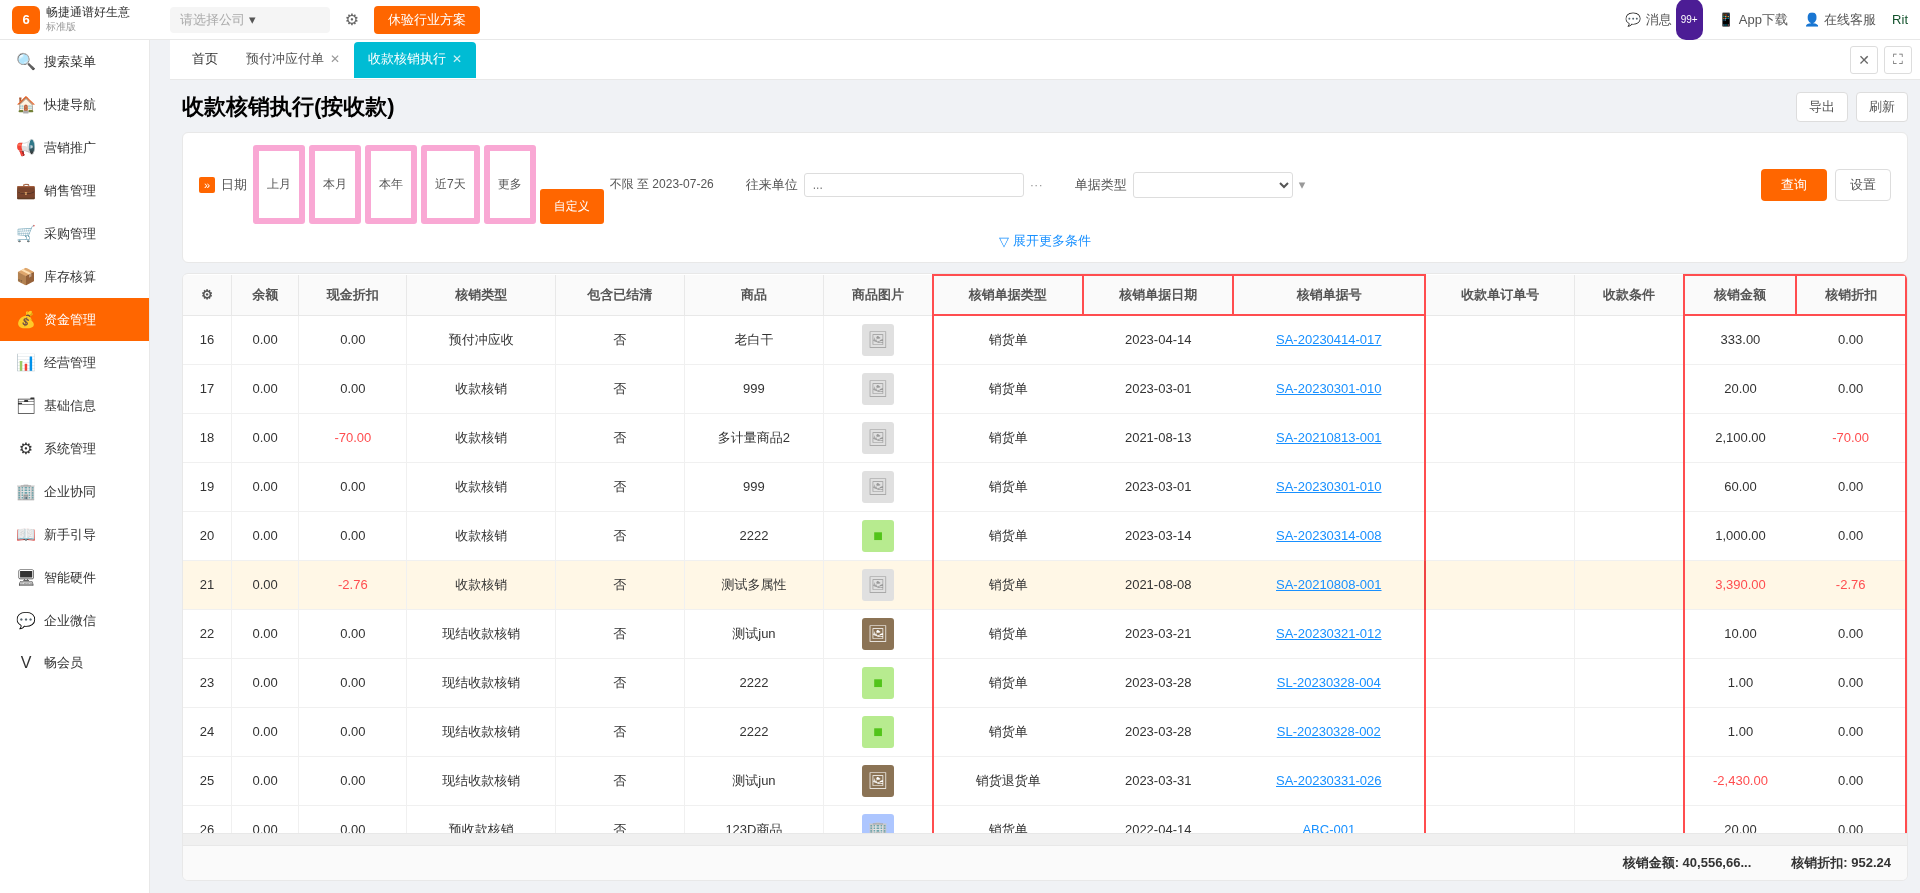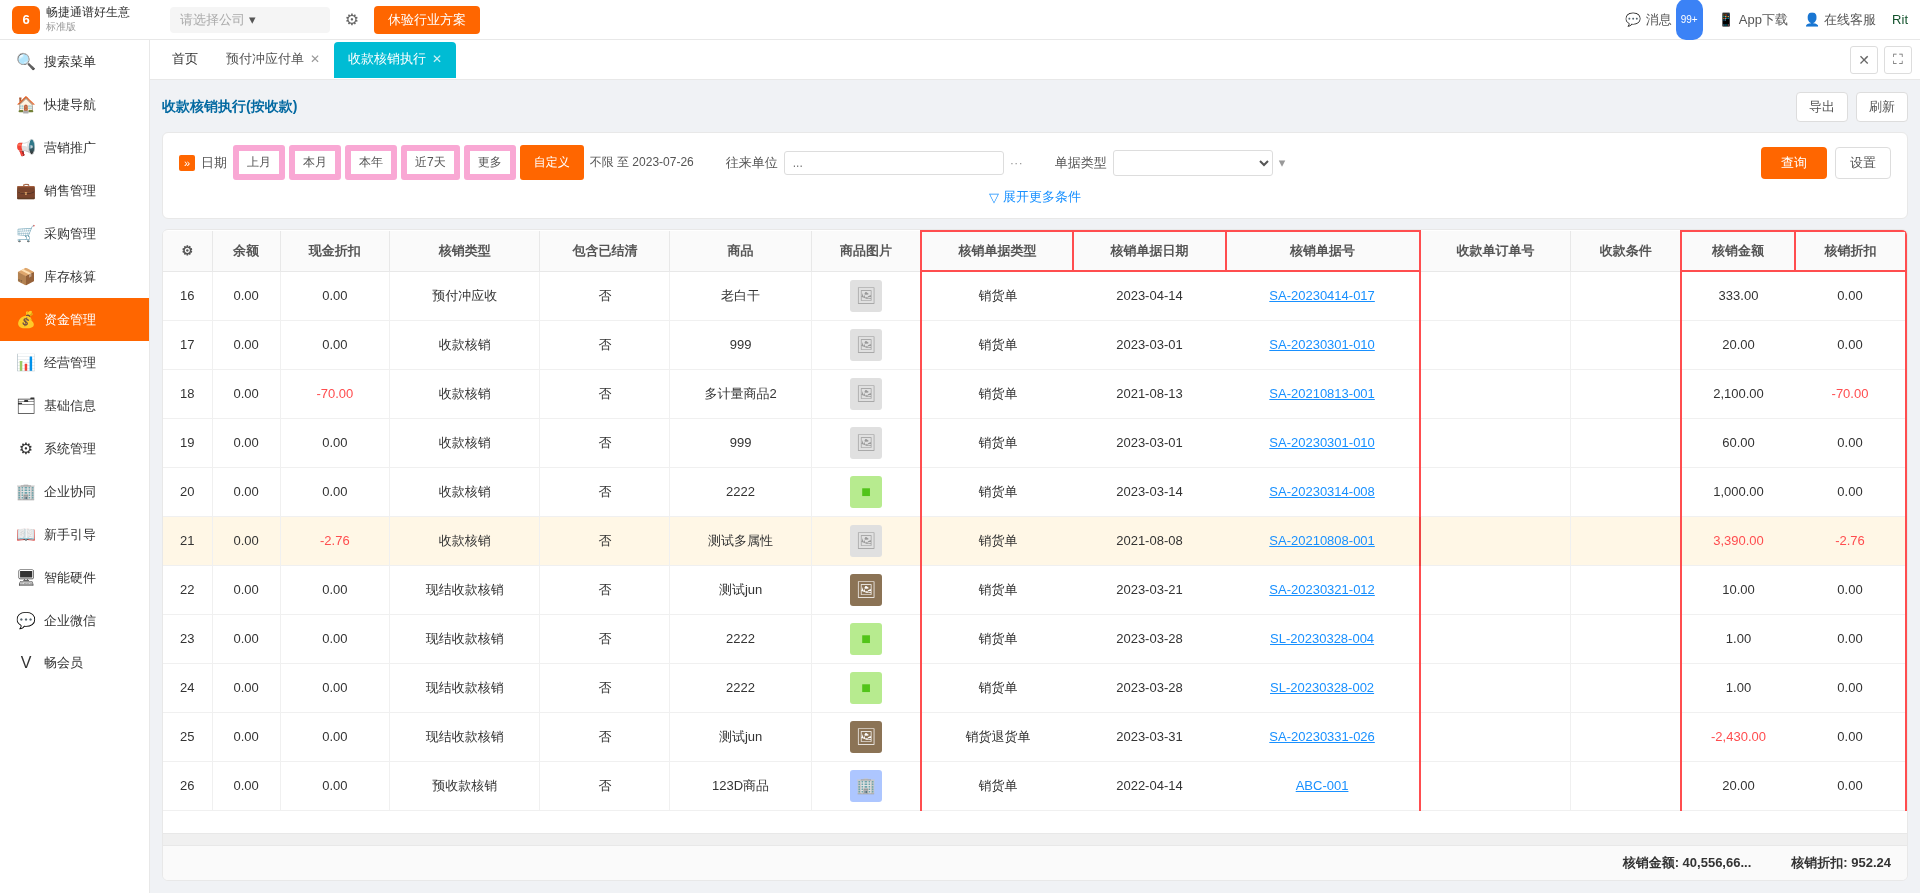--- a/index.html
+++ b/index.html
@@ -17,61 +17,61 @@
       flex-shrink: 0;
     }
     .logo-area { display: flex; align-items: center; gap: 6px; width: 150px; }
     .logo-icon { width: 28px; height: 28px; background: #f60; border-radius: 6px; display: flex; align-items: center; justify-content: center; color: #fff; font-size: 16px; font-weight: bold; }
     .logo-text { font-size: 12px; color: #333; line-height: 1.3; }
     .logo-sub { font-size: 10px; color: #999; }
     .company-selector { display: flex; align-items: center; gap: 4px; background: #f5f5f5; border-radius: 4px; padding: 4px 10px; cursor: pointer; color: #555; font-size: 12px; min-width: 160px; }
     .industry-btn { background: #ff6600; color: #fff; border: none; border-radius: 4px; padding: 5px 14px; cursor: pointer; font-size: 13px; }
     .top-right { margin-left: auto; display: flex; align-items: center; gap: 16px; color: #555; font-size: 13px; }
     .top-right-item { display: flex; align-items: center; gap: 4px; cursor: pointer; }
-    .badge { background: #3b82f6; color: #fff; border-radius: 10px; padding: 15px 5px; font-size: 10px; }
+    .badge { background: #4c1d95; color: #fff; border-radius: 10px; padding: 15px 5px; font-size: 10px; }
     .gear-btn { width: 28px; height: 28px; display: flex; align-items: center; justify-content: center; cursor: pointer; color: #666; font-size: 16px; }
 
     
     .main-layout { display: flex; flex: 1; overflow: hidden; }
 
     
     .sidebar { width: 150px; background: #fff; border-right: 1px solid #e8e8e8; display: flex; flex-direction: column; flex-shrink: 0; overflow-y: auto; }
     .sidebar-item { display: flex; align-items: center; gap: 8px; padding: 12px 16px; cursor: pointer; color: #333; font-size: 13px; transition: background 0.2s; }
     .sidebar-item.active { background: #ff6600; color: #fff; }
     .sidebar-item .icon { font-size: 16px; width: 20px; text-align: center; }
 
     
-    .content-area { flex: 1; display: flex; flex-direction: column; overflow: hidden; background: #f0f2f5; }
+    .content-area { flex: 1; display: flex; flex-direction: column; overflow: hidden; background: #f0f2f5; padding-left: 20px; }
 
     
     .tab-bar { background: #fff; border-bottom: 1px solid #e8e8e8; display: flex; align-items: center; padding: 0 8px; height: 40px; flex-shrink: 0; }
     .tab { display: flex; align-items: center; gap: 6px; padding: 8px 14px; cursor: pointer; color: #555; font-size: 13px; border-bottom: 2px solid transparent; white-space: nowrap; }
     .tab.home { color: #333; }
     .tab.active { color: #fff; background: #00bcd4; border-radius: 4px 4px 0 0; }
     .tab .close-btn { font-size: 12px; color: rgba(255,255,255,0.8); cursor: pointer; }
     .tab-bar-actions { margin-left: auto; display: flex; gap: 6px; }
     .tab-bar-actions .btn-icon { width: 28px; height: 28px; display: flex; align-items: center; justify-content: center; cursor: pointer; color: #666; font-size: 14px; border: 1px solid #ddd; border-radius: 3px; }
 
     
     .page-content { flex: 1; overflow: hidden; display: flex; flex-direction: column; padding: 12px; gap: 10px; }
 
     
     .page-header { display: flex; align-items: center; justify-content: space-between; }
-    .page-title { font-size: 14px; font-weight: 600; color: #0369a1; }
+    .page-title { font-size: 22px; font-weight: 600; color: #000000; }
     .page-actions { display: flex; gap: 8px; }
     .action-btn { display: flex; align-items: center; gap: 4px; padding: 5px 12px; border: 1px solid #ddd; border-radius: 4px; cursor: pointer; background: #fff; color: #555; font-size: 13px; }
 
     
     .filter-bar { background: #fff; border-radius: 6px; padding: 12px 16px; display: flex; flex-direction: column; gap: 8px; border: 1px solid #e8e8e8; }
     .filter-row { display: flex; align-items: center; gap: 12px; flex-wrap: wrap; }
     .filter-group { display: flex; align-items: center; gap: 6px; }
     .filter-label { color: #555; font-size: 13px; white-space: nowrap; }
     .filter-btns { display: flex; gap: 4px; }
     .filter-btn { padding: 3px 8px; border: 6px solid #f9a8d4; border-radius: 3px; cursor: pointer; font-size: 12px; color: #555; background: #fff; }
-    .filter-btn.custom { background: #ff6600; color: #fff; border-color: #ff6600; }
+    .filter-btn.custom { background: #ff6600; color: #fff; border-color: #ff6600; margin-top: 44px; }
     .date-range { color: #555; font-size: 12px; }
     .filter-input { border: 1px solid #ddd; border-radius: 3px; padding: 4px 8px; min-width: 180px; color: #555; font-size: 12px; }
     .filter-select { border: 1px solid #ddd; border-radius: 3px; padding: 4px 8px; min-width: 160px; color: #555; font-size: 12px; cursor: pointer; background: #fff; }
     .query-btn { background: #ff6600; color: #fff; border: none; border-radius: 4px; padding: 6px 20px; cursor: pointer; font-size: 13px; }
     .settings-btn { background: #fff; color: #555; border: 1px solid #ddd; border-radius: 4px; padding: 6px 14px; cursor: pointer; font-size: 13px; }
     .expand-btn { display: flex; align-items: center; gap: 4px; color: #1890ff; cursor: pointer; font-size: 12px; }
     .expand-row { display: flex; justify-content: center; }
 
     
     .table-area { flex: 1; overflow: hidden; display: flex; flex-direction: column; background: #fff; border-radius: 6px; border: 1px solid #e8e8e8; }

